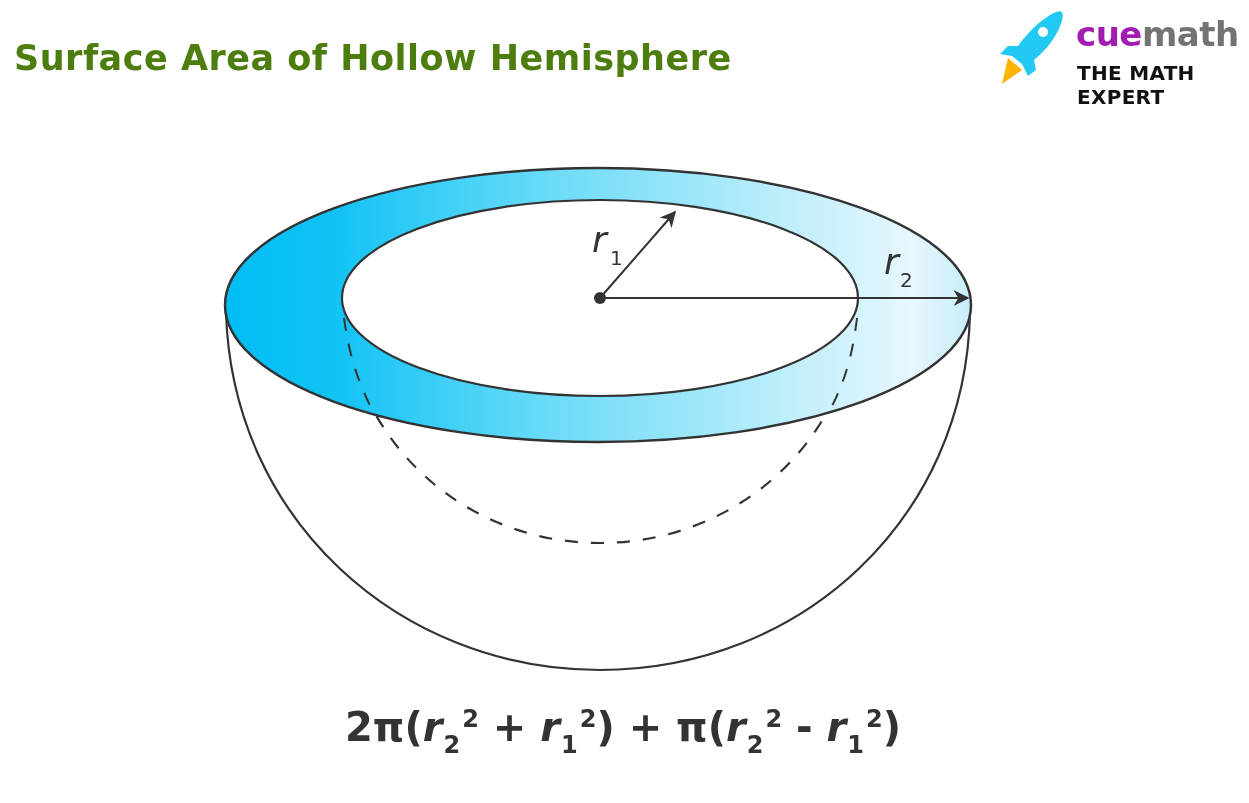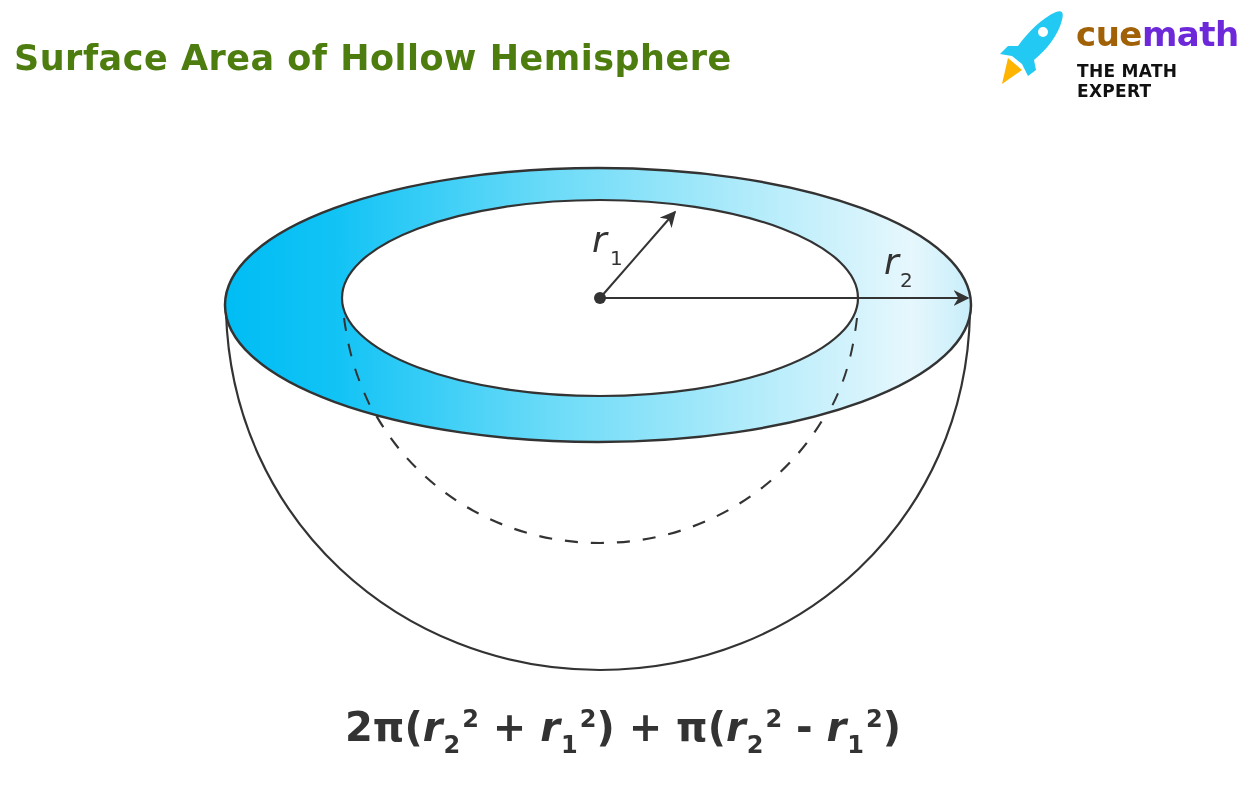--- a/index.html
+++ b/index.html
@@ -7,25 +7,25 @@
     .title {
       position: absolute; left: 14px; top: 38px;
       font-family: "DejaVu Sans", sans-serif; font-weight: bold;
       font-size: 35px; color: #4d7c0f; letter-spacing: 0.5px;
     }
     .logo { position: absolute; left: 986px; top: 6px; width: 260px; height: 80px; }
     .logo-word {
       position: absolute; left: 90px; top: 8px;
       font-family: "DejaVu Sans", sans-serif; font-weight: bold; font-size: 34px; letter-spacing: -0.5px;
     }
-    .logo-word .cue { color: #a16207; }
-    .logo-word .math { color: #6d28d9; }
+    .logo-word .cue { color: #a21caf; }
+    .logo-word .math { color: #737373; }
     .logo-tag {
       position: absolute; left: 91px; top: 55px;
-      font-family: "DejaVu Sans", sans-serif; font-weight: bold; font-size: 17px; color: #111111; letter-spacing: 0.3px;
+      font-family: "DejaVu Sans", sans-serif; font-weight: bold; font-size: 20px; color: #111111; letter-spacing: 0.3px;
     }
     .rocket { position: absolute; left: 0; top: 0; }
     .diagram { position: absolute; left: 0; top: 0; }
     .formula {
       position: absolute; left: 345px; top: 692px; width: 520px;
       font-family: "DejaVu Sans", sans-serif; font-weight: bold; font-size: 40px; color: #333333;
       white-space: nowrap;
       margin-top: 12px;
     }
     .formula .v { font-style: italic; }

